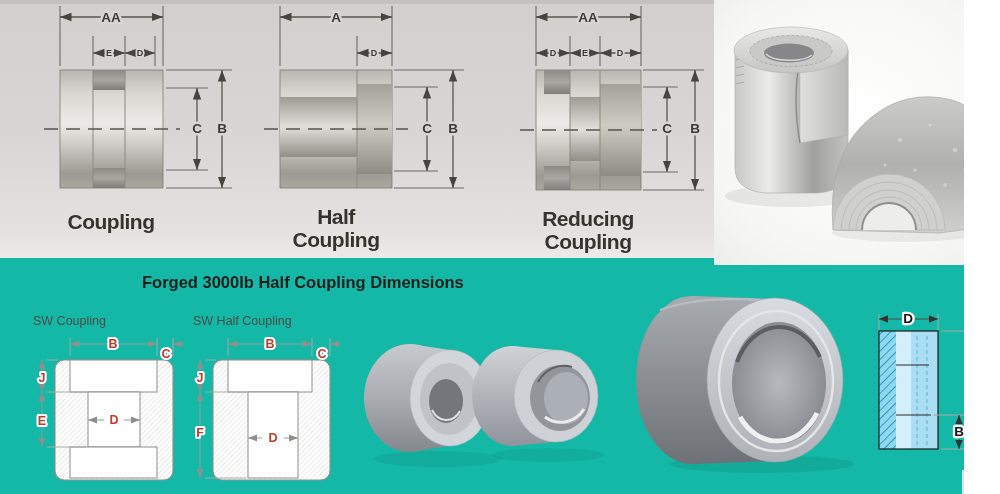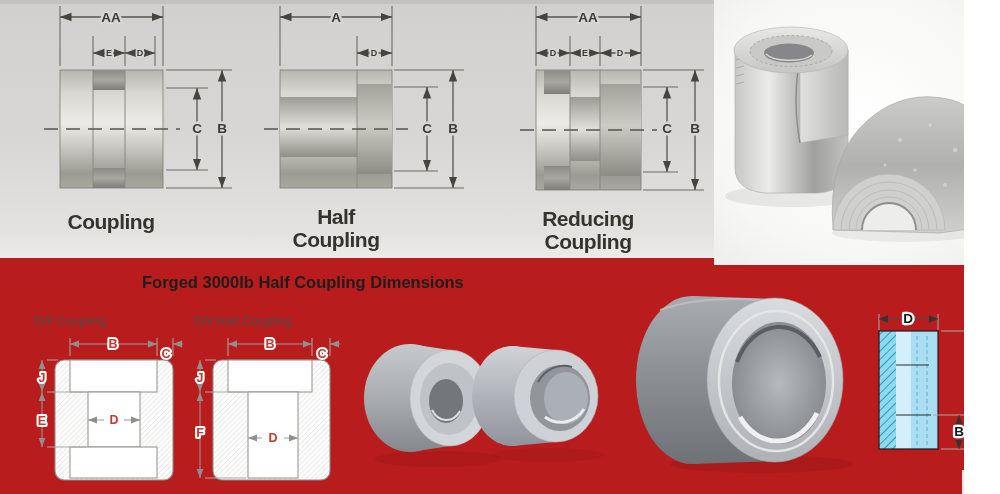--- a/index.html
+++ b/index.html
@@ -1,16 +1,16 @@
 <!DOCTYPE html>
 <html><head>
 <meta charset="utf-8">
 <style>
   html,body{margin:0;padding:0;background:#fff;}
-  #canvas{position:relative;width:964px;height:494px;overflow:hidden;background:#b91c1c;
+  #canvas{position:relative;width:964px;height:494px;overflow:hidden;background:#14b8a6;
           font-family:"Liberation Sans",sans-serif;}
   svg text{font-family:"Liberation Sans",sans-serif;}
   .t-dim   {font-size:13.5px;font-weight:bold;fill:#3b3b37;paint-order:stroke;stroke:#d7d6d4;stroke-width:5;stroke-linejoin:round;text-anchor:middle;}
   .t-dim-sm{font-size:9px;font-weight:bold;fill:#3b3b37;paint-order:stroke;stroke:#d7d6d4;stroke-width:3.5;stroke-linejoin:round;text-anchor:middle;}
   .t-name  {font-size:21px;font-weight:bold;fill:#34342f;text-anchor:middle;letter-spacing:-0.5px;}
   .t-title {font-size:16.5px;font-weight:bold;fill:#1d1d1b;}
   .t-sw    {font-size:12.5px;fill:#4c4c4a;}
   .t-red   {font-size:12.5px;font-weight:bold;fill:#c23b2e;paint-order:stroke;stroke:#ffffff;stroke-width:4;stroke-linejoin:round;text-anchor:middle;}
   .t-blue  {font-size:13.5px;font-weight:bold;fill:#161616;paint-order:stroke;stroke:#ffffff;stroke-width:4.5;stroke-linejoin:round;text-anchor:middle;}
   .ln    {stroke:#55554e;stroke-width:1.3;fill:none;}

